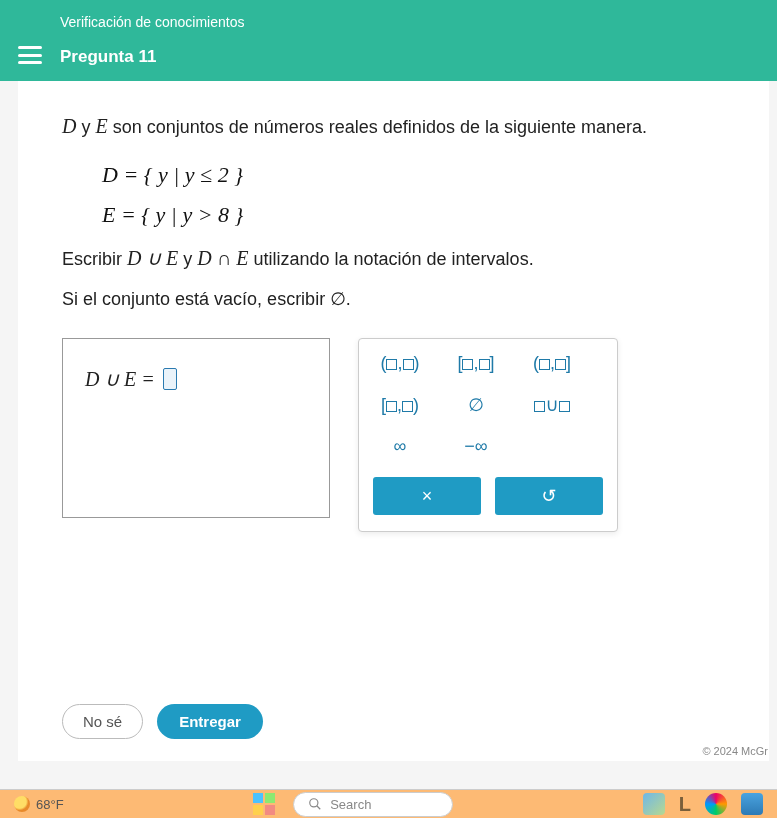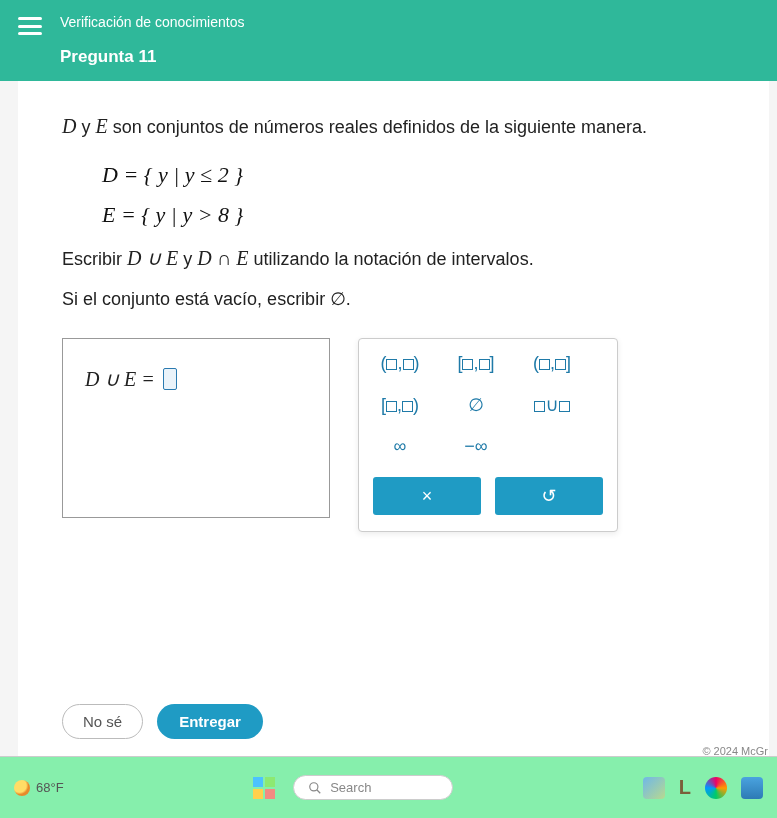--- a/index.html
+++ b/index.html
@@ -9,21 +9,21 @@
     width: 777px;
     height: 818px;
     overflow: hidden;
     position: relative;
   }
   .header {
     background: #2fb89a;
     color: #fff;
     padding: 14px 18px;
     display: flex;
-    align-items: flex-start;
+    align-items: flex-end;
     gap: 18px;
   }
   .menu-icon {
     width: 24px; height: 24px;
     display: flex; flex-direction: column; justify-content: space-between;
     padding: 3px 0;
     cursor: pointer;
   }
   .menu-icon span {
     display: block; height: 3px; background: #fff; border-radius: 2px;
@@ -143,22 +143,22 @@
     padding:9px 22px; border-radius:20px; font-size:15px; font-weight:600;
     cursor:pointer;
   }
   .copyright {
     position:absolute; right:1px; bottom:4px;
     font-size:11px; color:#888;
   }
   .taskbar {
     position:absolute;
     left:0; right:0; bottom:0;
-    height:62px;
-    background:#86efac;
+    height:29px;
+    background:#fdba74;
     border-top:1px solid #ccc;
     display:flex; align-items:center;
     padding:0 14px;
     gap:16px;
     font-size:13px;
     color:#555;
   }
   .weather {
     display:flex; align-items:center; gap:6px;
   }

